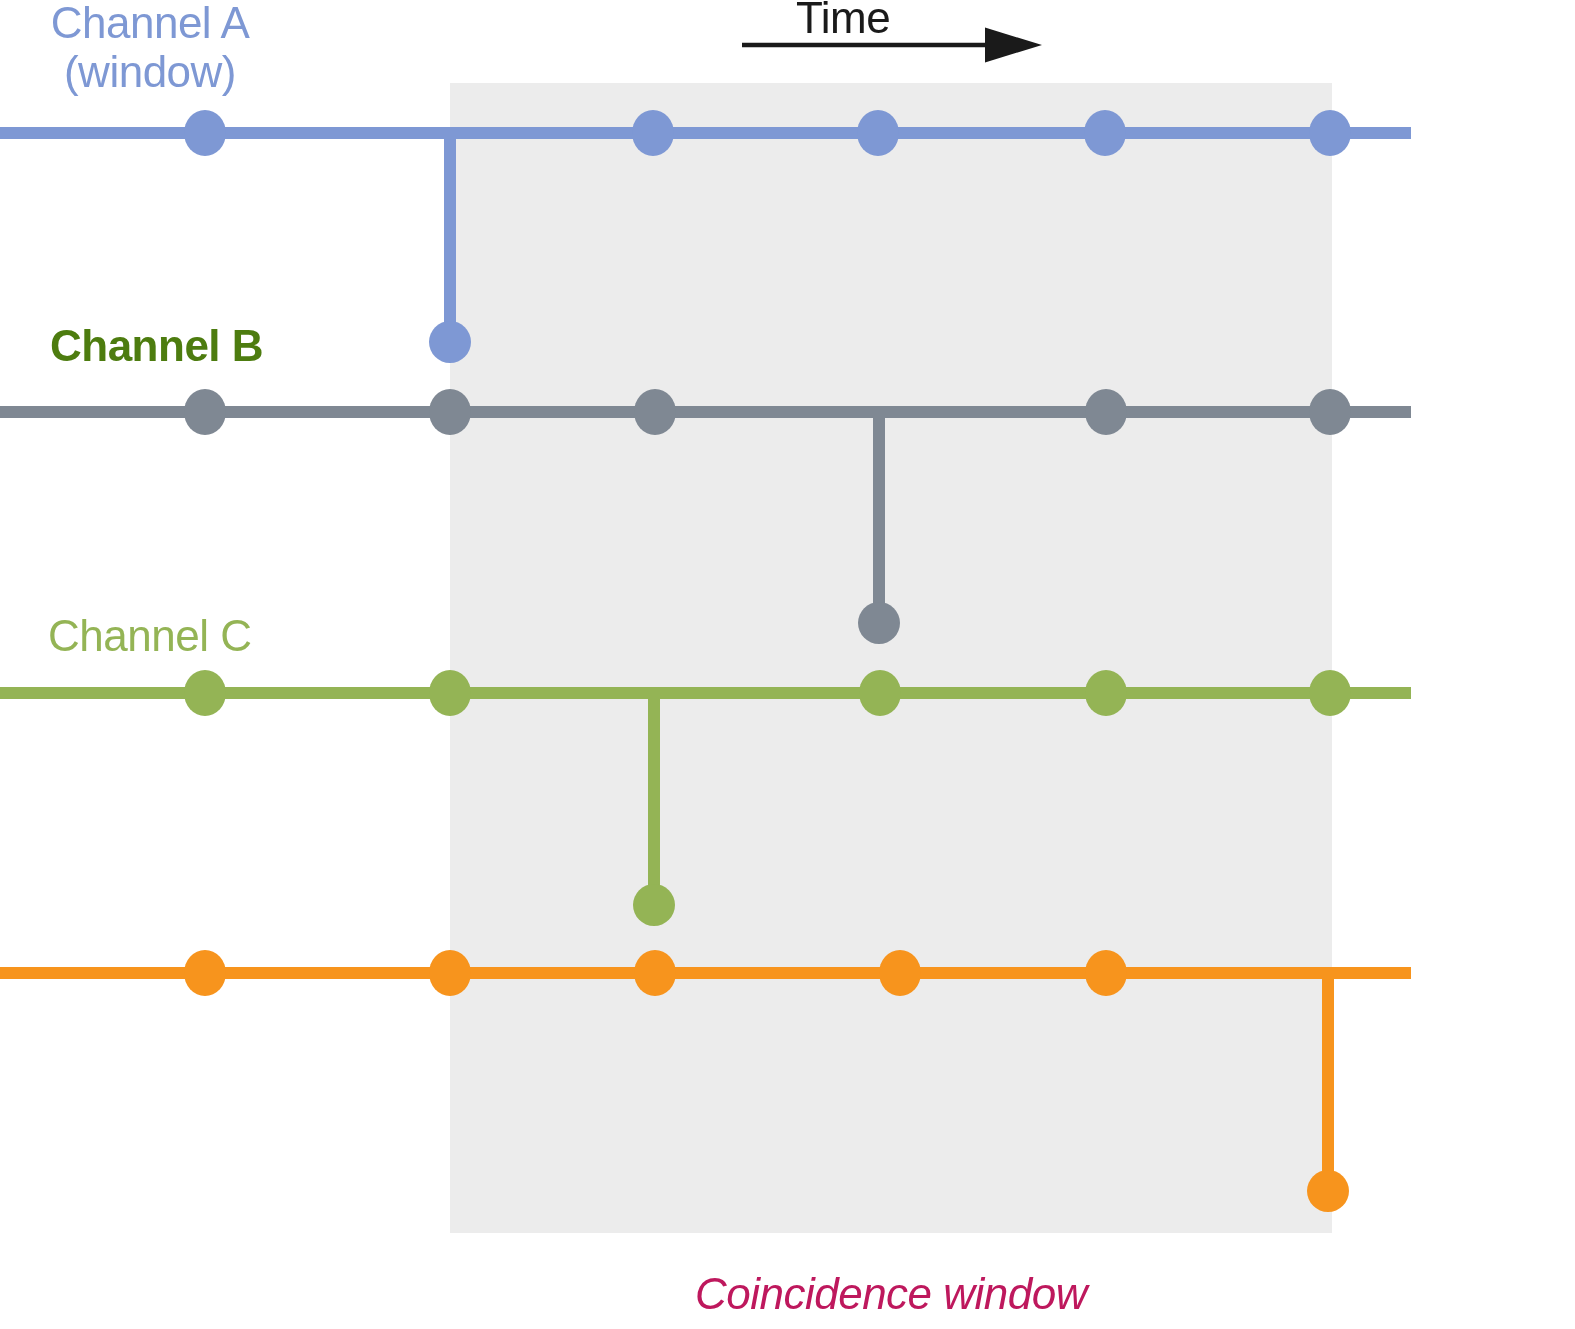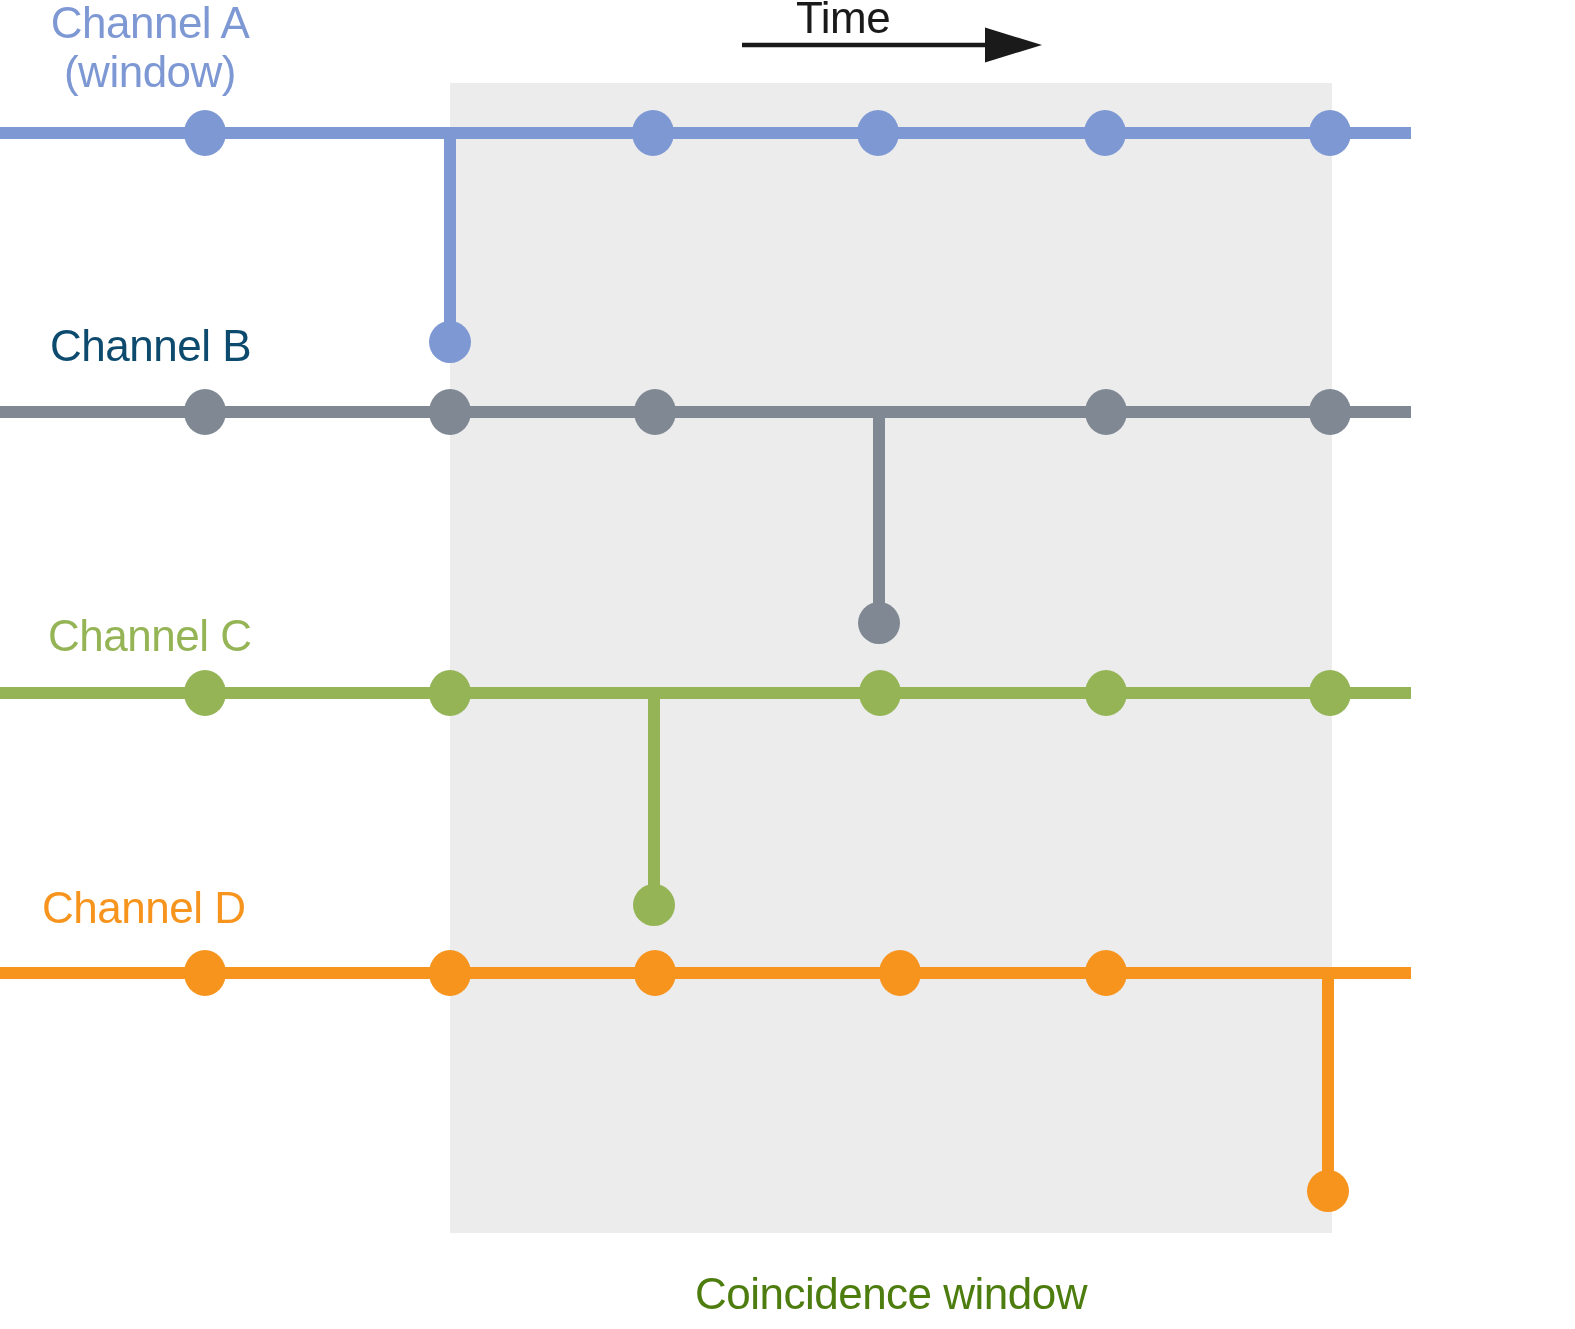--- a/index.html
+++ b/index.html
@@ -17,21 +17,21 @@
     font-size: 44px;
     line-height: 1.2;
     letter-spacing: -0.5px;
     white-space: nowrap;
   }
   .ch-a { left: 30px; top: -2px; width: 240px; text-align: center; line-height: 1.12; }
   .ch-b { left: 50px; top: 324px; line-height: 1; }
   .ch-c { left: 48px; top: 606px; line-height: 1; margin-top: 8px; }
   .ch-d { left: 42px; top: 886px; line-height: 1; }
   .time-lbl { left: 796px; top: -8px; color: #1a1a1a; }
-  .window-lbl { left: 891px; top: 1268px; transform: translateX(-50%); color: #4d7c0f; }
+  .window-lbl { left: 891px; top: 1268px; transform: translateX(-50%); color: #be185d; font-style: italic; }
 </style>
 </head>
 <body>
 
 <div class="stage">
 
   <svg id="diagram" width="1575" height="1329" viewBox="0 0 1575 1329">
       <rect x="450" y="83" width="882" height="1150" fill="#ececec"></rect>
       <line x1="0" y1="133" x2="1575" y2="133" stroke="#7e98d4" stroke-width="12"></line>
       <line x1="450" y1="133" x2="450" y2="342" stroke="#7e98d4" stroke-width="12"></line>
@@ -71,23 +71,22 @@
       <ellipse cx="1556" cy="973" rx="21" ry="23" fill="#f7941d"></ellipse>
       <line x1="742" y1="45" x2="997" y2="45" stroke="#1a1a1a" stroke-width="4.5"></line>
       <polygon points="985,27.5 1042,45 985,62.5" fill="#1a1a1a"></polygon>
     </svg>
 
   <div class="lbl ch-a" style="color: rgb(126, 152, 212);">
     <div>Channel A</div>
     <div>(window)</div>
   </div>
 
-  <div class="lbl ch-b" style="color: #0c4a6e;">Channel B</div>
+  <div class="lbl ch-b" style="color: #4d7c0f; font-weight: bold;">Channel B</div>
 
   <div class="lbl ch-c" style="color: rgb(148, 180, 85);">Channel C</div>
 
-  <div class="lbl ch-d" style="color: rgb(247, 148, 29);">Channel D</div>
 
   <div class="lbl time-lbl">Time</div>
 
   <div class="lbl window-lbl">Coincidence window</div>
 
 </div>
 
 </body></html>

